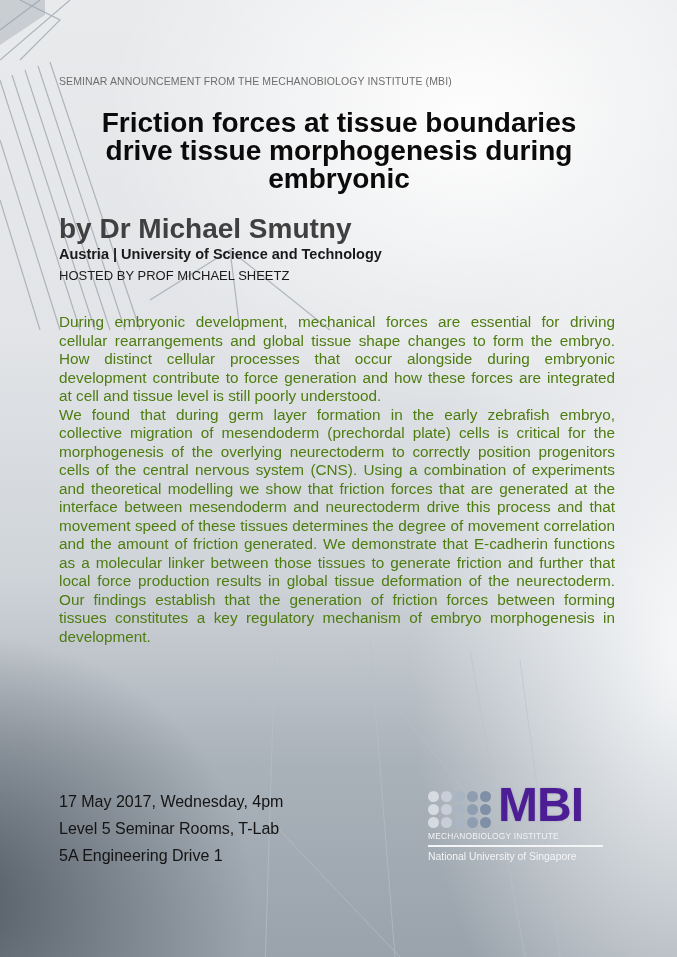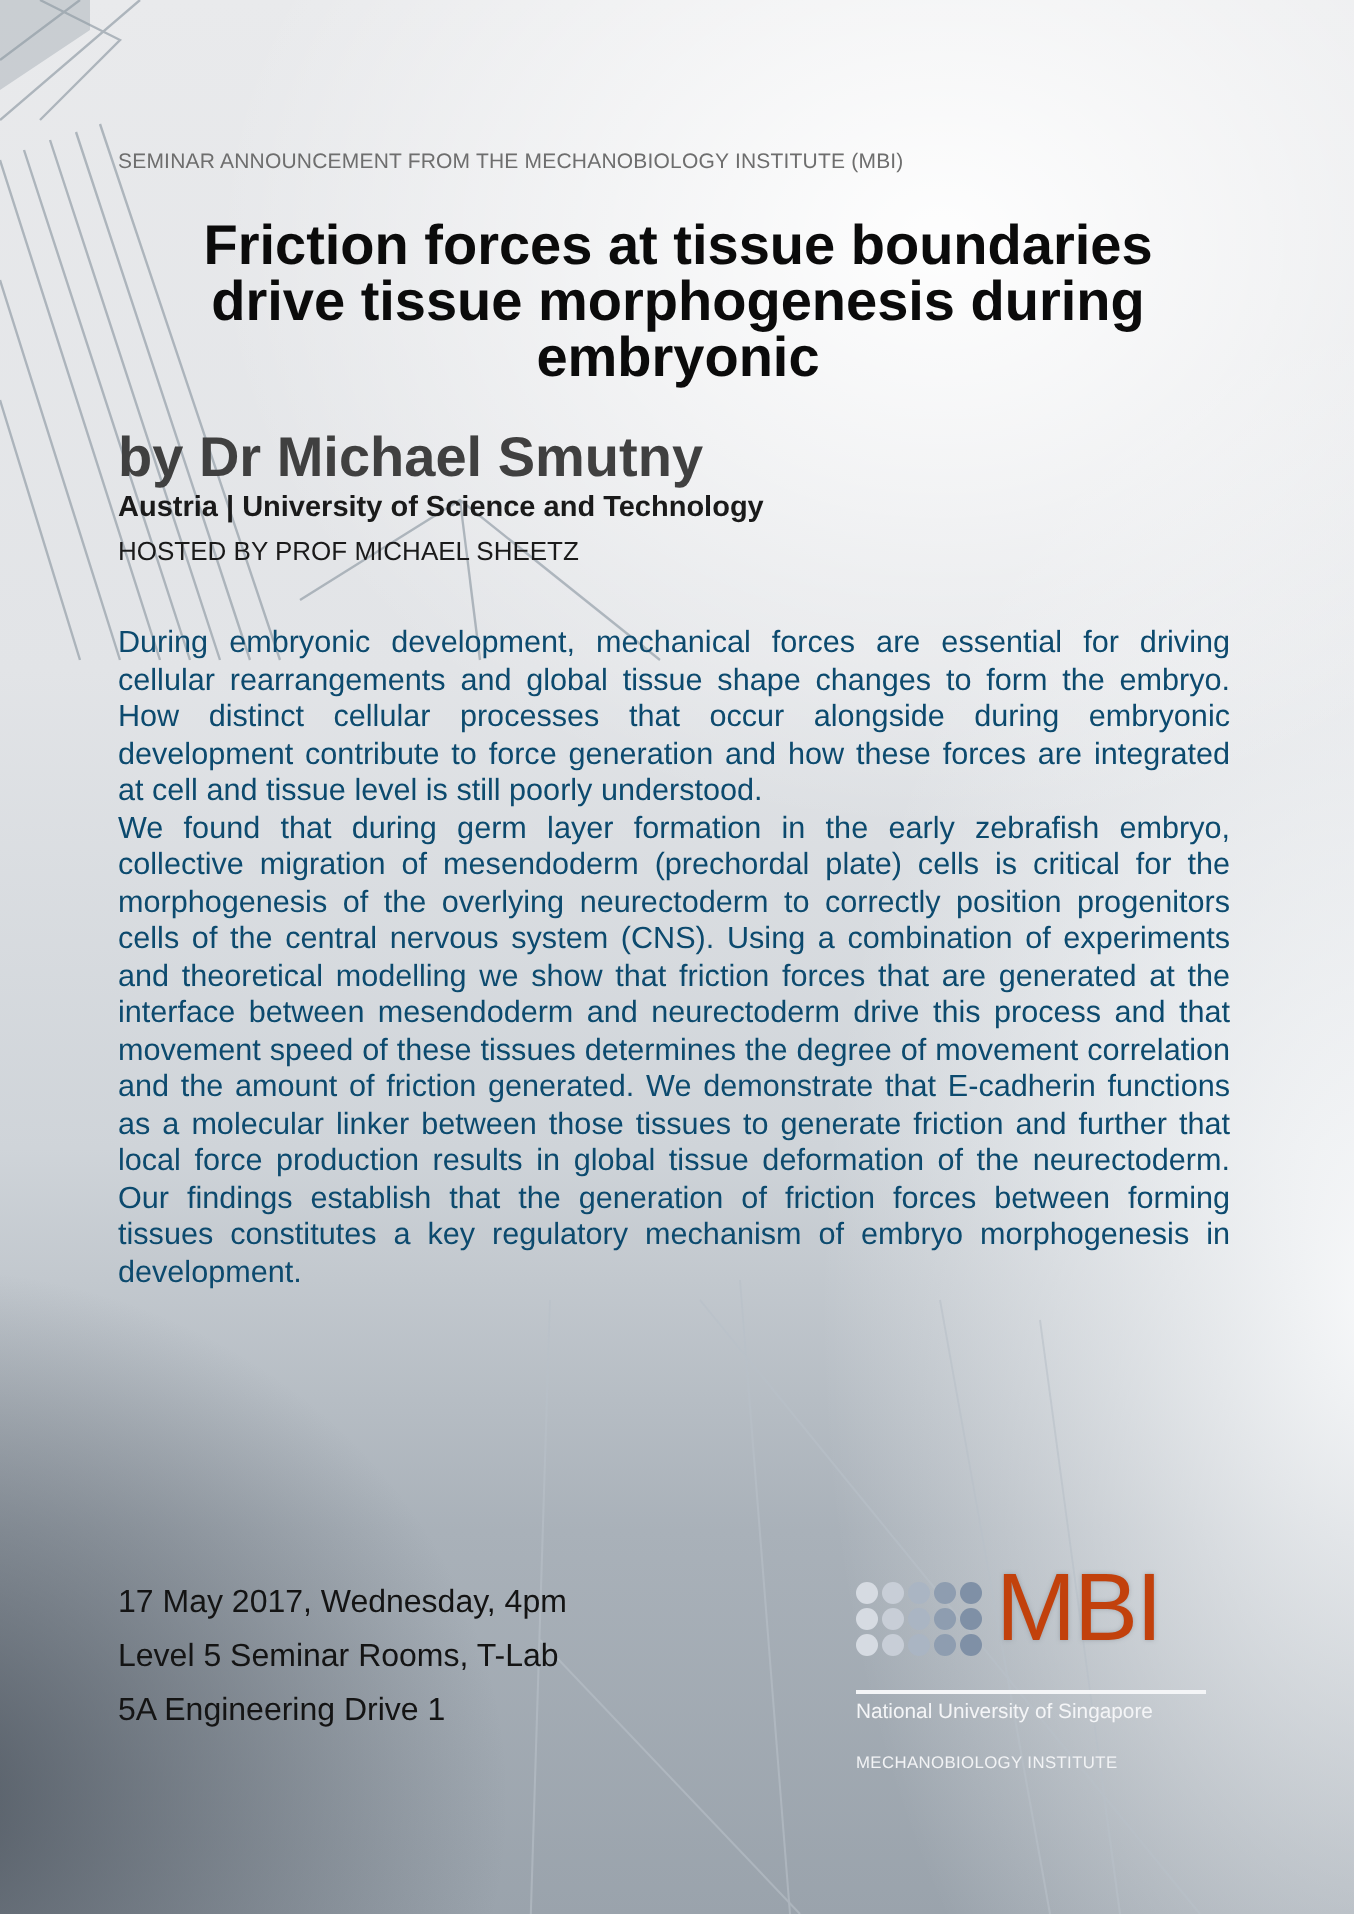--- a/index.html
+++ b/index.html
@@ -36,38 +36,38 @@
   .affil {
     position: absolute; top: 246px; left: 0;
     font-size: 14.5px; font-weight: bold; color: #1a1a1a; white-space: nowrap;
   }
   .host {
     position: absolute; top: 268px; left: 0;
     font-size: 13px; color: #1a1a1a; white-space: nowrap;
   }
   .abstract {
     position: absolute; top: 313px; left: 0; width: 556px;
-    font-size: 15.3px; line-height: 18.5px; color: #0c4a6e; text-align: justify;
+    font-size: 15.3px; line-height: 18.5px; color: #4d7c0f; text-align: justify;
   }
   .abstract p { margin: 0; }
   .details {
     position: absolute; top: 788px; left: 0;
     font-size: 16px; line-height: 27px; color: #141414; white-space: nowrap;
   }
   .logo { position: absolute; left: 428px; top: 789px; width: 180px; height: 80px; }
   .dots { position: absolute; left: 0; top: 2px; display: grid; grid-template-columns: repeat(5, 11px); grid-gap: 2px; }
   .dot { width: 11px; height: 11px; border-radius: 50%; }
   .mbi-text {
     position: absolute; left: 70px; top: -12px;
-    font-size: 48px; color: #c2410c; letter-spacing: -1px; font-weight: normal;
+    font-size: 48px; color: #4c1d95; letter-spacing: -1px; font-weight: bold;
     text-shadow: 0 0 2px rgba(120,130,140,0.5);
   }
   .mbi-sub {
     position: absolute; left: 0; top: 42px; width: 175px;
-    font-size: 8.4px; color: #f2f3f5; letter-spacing: 0.2px; white-space: nowrap; margin-top: 45px;
+    font-size: 8.4px; color: #f2f3f5; letter-spacing: 0.2px; white-space: nowrap;
   }
   .mbi-rule { position: absolute; left: 0; top: 56px; width: 175px; height: 2px; background: #f4f5f7; }
   .mbi-nus {
     position: absolute; left: 0; top: 62px;
     font-size: 10.4px; color: #f4f5f7; white-space: nowrap;
   }
 </style>
 </head>
 <body>
 

